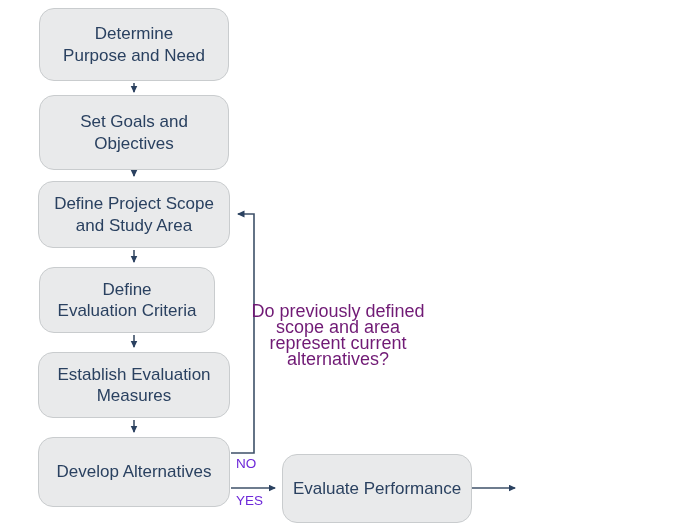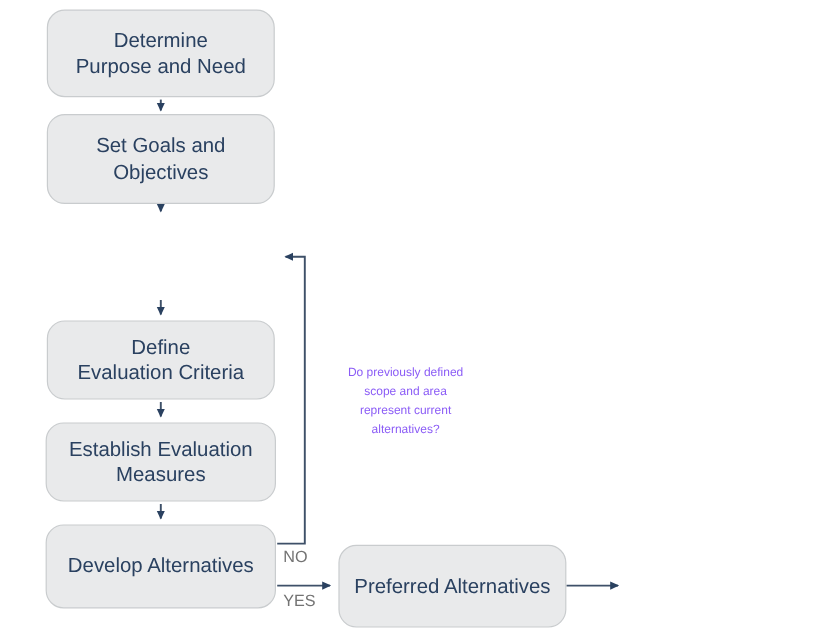--- a/index.html
+++ b/index.html
@@ -33,32 +33,32 @@
     padding: 4px 6px;
   }
   .connectors {
     position: absolute;
     top: 0;
     left: 0;
     pointer-events: none;
   }
   .edge-label {
     position: absolute;
-    color: #737373;
+    color: #6d28d9;
     font-size: 13.5px;
     line-height: 1;
   }
   .question {
     position: absolute;
     left: 221px;
     top: 303px;
     width: 174px;
     text-align: center;
-    color: #8b5cf6;
-    font-size: 10px;
+    color: #701a75;
+    font-size: 18px;
     line-height: 16px;
     white-space: pre-line;
   }
 </style>
 </head>
 <body>
 
 <div class="canvas">
 
   <svg class="connectors" width="692" height="532" viewBox="0 0 692 532">
@@ -78,30 +78,32 @@
       <path d="M442,488 L485,488" marker-end="url(#ah)"></path>
     </g>
   </svg>
 
   <div class="node" style="left:9px;   top:8px;   width:190px; height:73px;">Determine
 Purpose and Need</div>
 
   <div class="node" style="left:9px;   top:95px;  width:190px; height:75px;">Set Goals and
 Objectives</div>
 
+  <div class="node" style="left:8px;   top:181px; width:192px; height:67px;">Define Project Scope
+and Study Area</div>
 
-  <div class="node" style="left:9px;   top:267px; width:190px; height:66px;">Define
+  <div class="node" style="left:9px;   top:267px; width:176px; height:66px;">Define
 Evaluation Criteria</div>
 
   <div class="node" style="left:8px;   top:352px; width:192px; height:66px;">Establish Evaluation
 Measures</div>
 
   <div class="node" style="left:8px;   top:437px; width:192px; height:70px;">Develop Alternatives</div>
 
-  <div class="node" style="left:252px; top:454px; width:190px; height:69px;">Preferred Alternatives</div>
+  <div class="node" style="left:252px; top:454px; width:190px; height:69px;">Evaluate Performance</div>
 
 
   <div class="question">Do previously defined
 scope and area
 represent current
 alternatives?</div>
 
   <div class="edge-label" style="left:206px; top:457px;">NO</div>
 
   <div class="edge-label" style="left:206px; top:494px;">YES</div>

